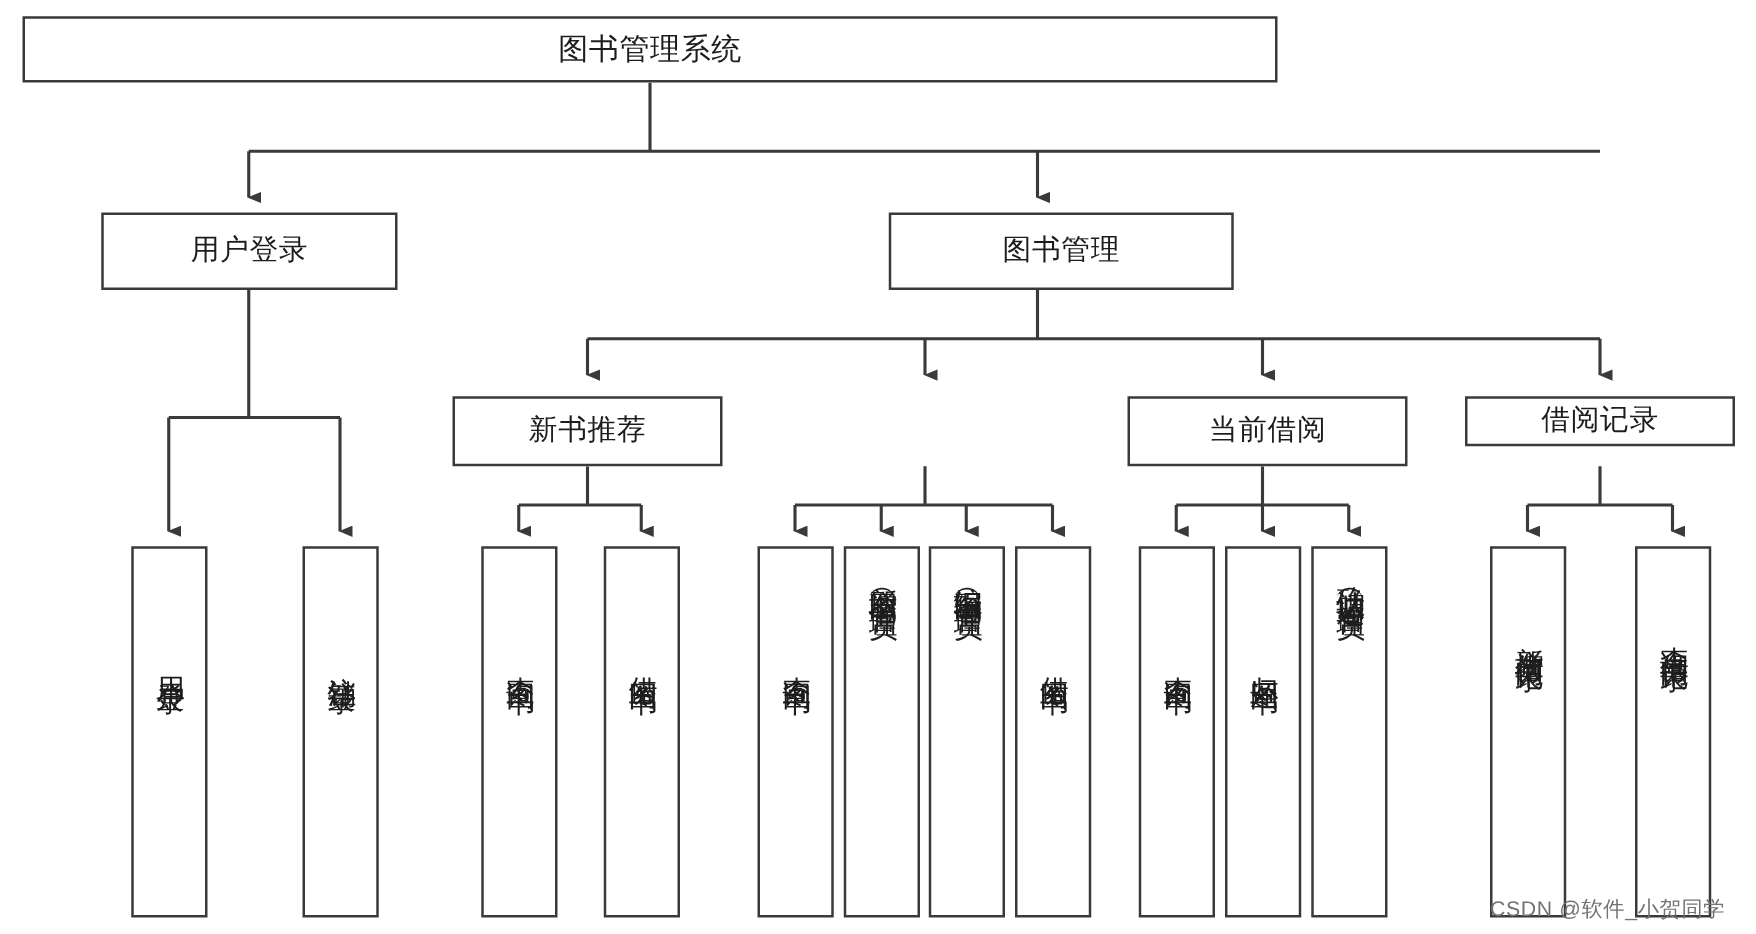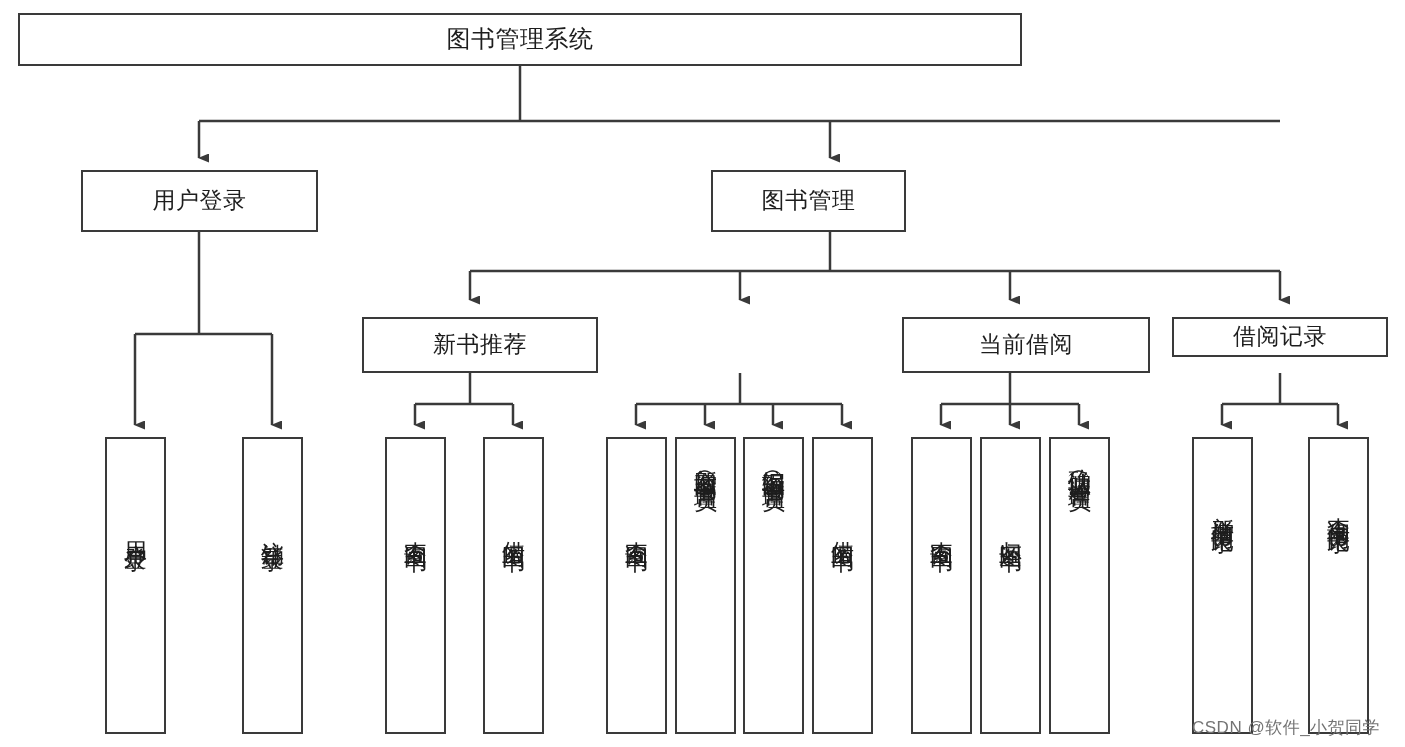--- a/index.html
+++ b/index.html
@@ -139,28 +139,28 @@
     </g>
   </svg>
 
   <div class="node root horizontal" style="left:18px; top:13px; width:1004px; height:53px;">
     <span class="label">图书管理系统</span>
   </div>
 
   <div class="node horizontal" style="left:81px; top:170px; width:237px; height:62px;">
     <span class="label">用户登录</span>
   </div>
-  <div class="node horizontal" style="left:711px; top:170px; width:195px; height:62px;">
+  <div class="node horizontal" style="left:711px; top:170px; width:276px; height:62px;">
     <span class="label">图书管理</span>
   </div>
 
-  <div class="node horizontal" style="left:362px; top:317px; width:236px; height:56px;">
+  <div class="node horizontal" style="left:362px; top:317px; width:216px; height:56px;">
     <span class="label">新书推荐</span>
   </div>
-  <div class="node horizontal" style="left:902px; top:317px; width:248px; height:56px;">
+  <div class="node horizontal" style="left:902px; top:317px; width:224px; height:56px;">
     <span class="label">当前借阅</span>
   </div>
   <div class="node horizontal" style="left:1172px; top:317px; width:216px; height:40px;">
     <span class="label">借阅记录</span>
   </div>
 
   <div class="node vertical tall-pad" style="left:105px; top:437px; width:61px; height:297px;">
     <span class="label">用户登录</span>
   </div>
   <div class="node vertical tall-pad" style="left:242px; top:437px; width:61px; height:297px;">

